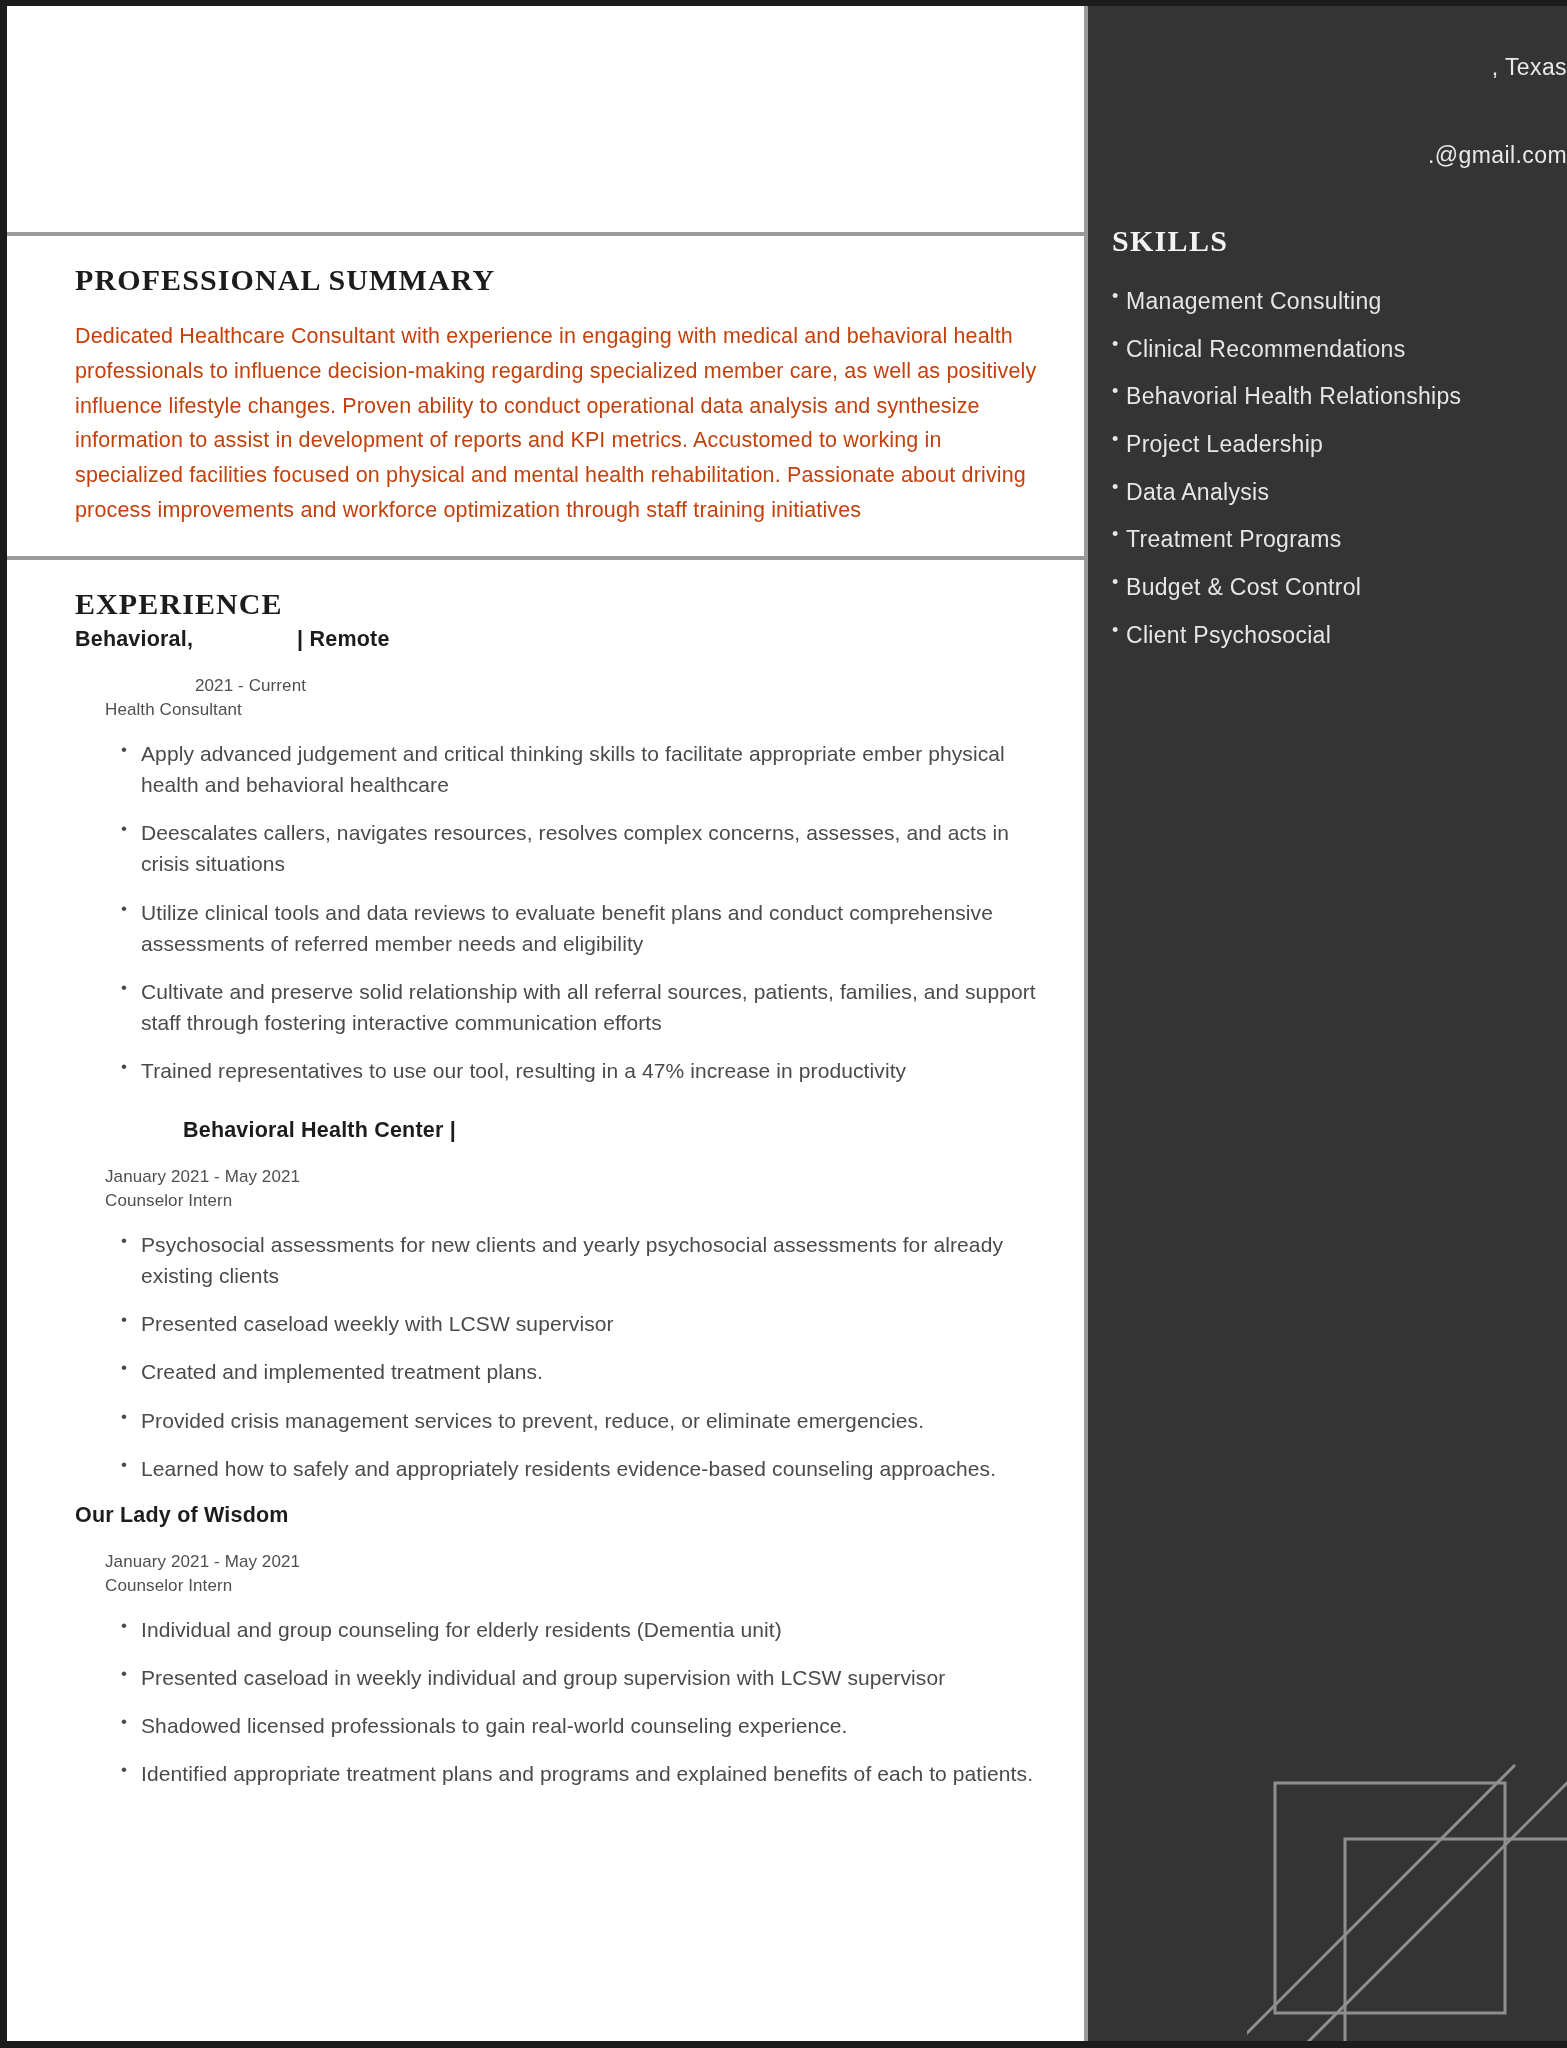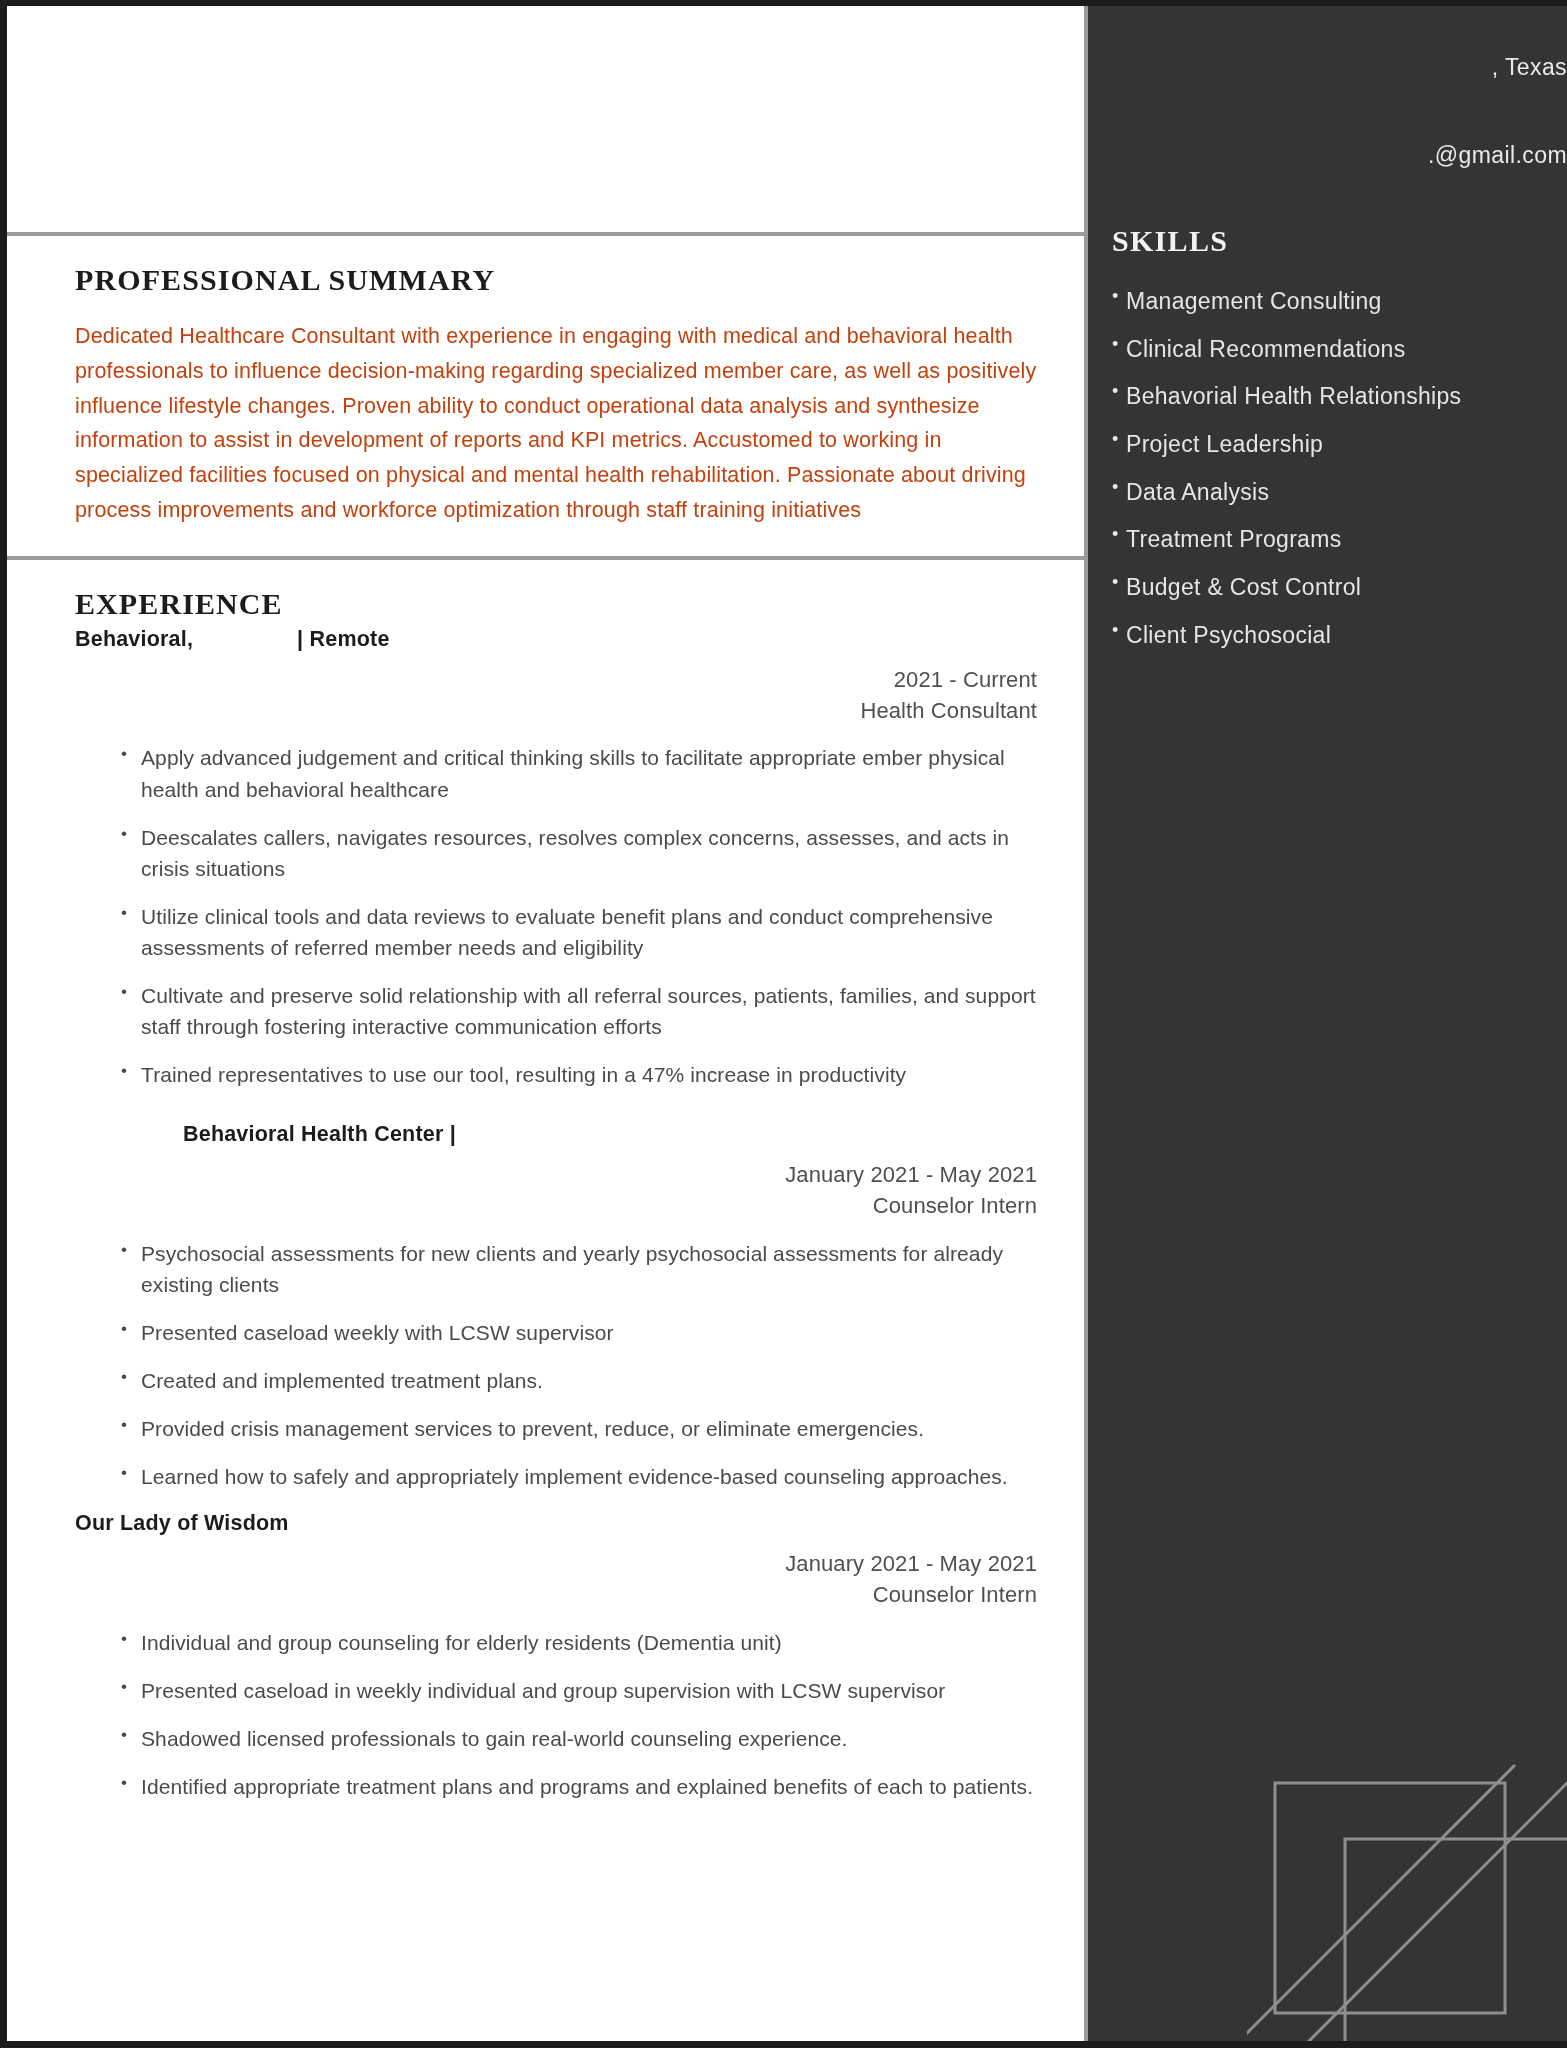--- a/index.html
+++ b/index.html
@@ -141,26 +141,25 @@
     font-weight: bold;
     color: #1c1c1c;
     letter-spacing: 0.2px;
     line-height: 1.35;
   }
   .job-company.indented { padding-left: 108px; }
   .job-company .gap-sm { display: inline-block; width: 104px; }
 
   .job-meta {
     padding-left: 30px;
-    font-size: 22px;
+    font-size: 17px;
     color: #4f4f4f;
     line-height: 1.42;
-    margin-top: 10px;
+    margin-top: 20px;
     letter-spacing: 0.1px;
-    text-align: right;
   }
   .job-meta .date-indent { display: inline-block; width: 90px; }
 
   .job-bullets {
     list-style: none;
     margin: 16px 0 0 0;
     padding: 0 0 0 44px;
   }
   .job-bullets li {
     font-size: 21px;
@@ -226,21 +225,21 @@
         </div>
         <div class="job-meta">
           <span>January 2021 - May 2021</span><br>
           <span>Counselor Intern</span>
         </div>
         <ul class="job-bullets">
           <li>Psychosocial assessments for new clients and yearly psychosocial assessments for already existing clients</li>
           <li>Presented caseload weekly with LCSW supervisor</li>
           <li>Created and implemented treatment plans.</li>
           <li>Provided crisis management services to prevent, reduce, or eliminate emergencies.</li>
-          <li>Learned how to safely and appropriately implement evidence-based counseling approaches.</li>
+          <li>Learned how to safely and appropriately residents evidence-based counseling approaches.</li>
         </ul>
       </div>
 
       <div class="job">
         <div class="job-company">
           <span>Our Lady of Wisdom</span>
         </div>
         <div class="job-meta">
           <span>January 2021 - May 2021</span><br>
           <span>Counselor Intern</span>

